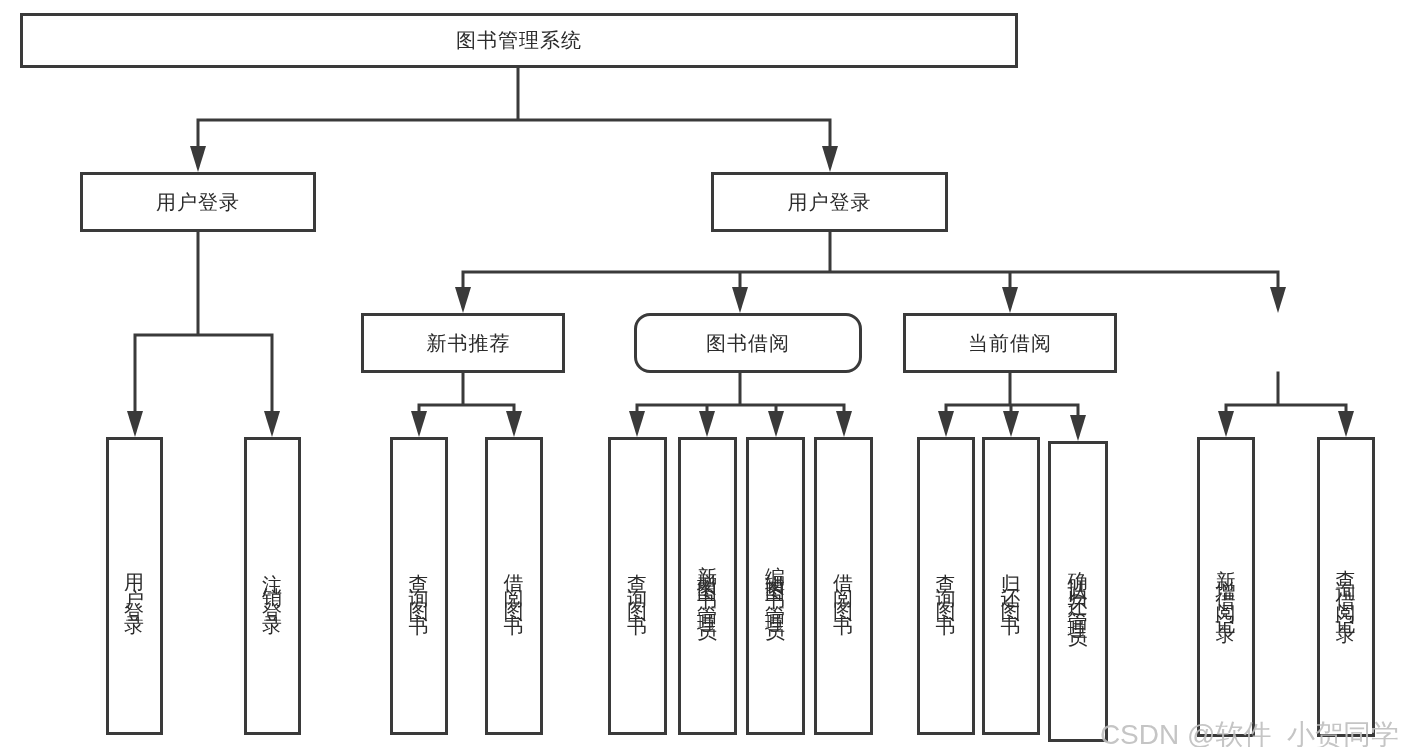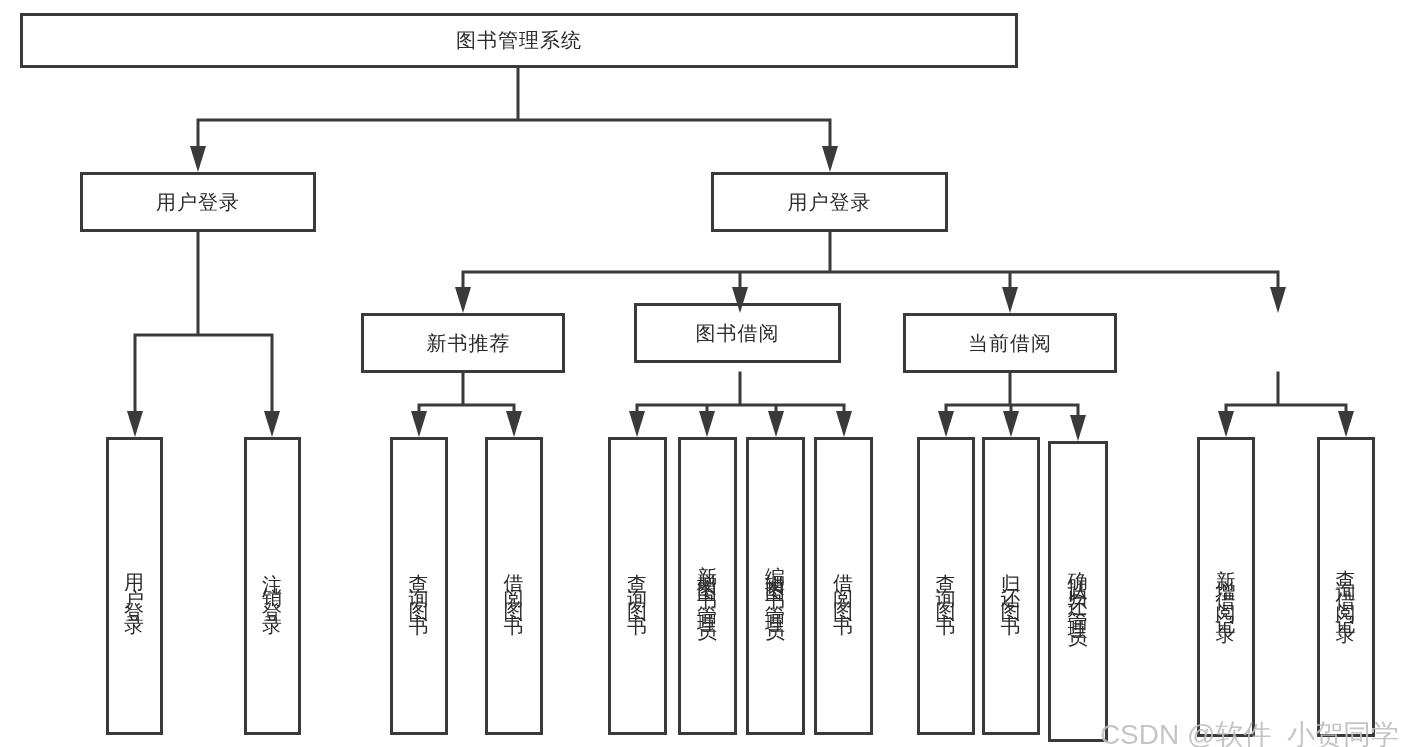--- a/index.html
+++ b/index.html
@@ -111,21 +111,21 @@
   <div class="box" style="left:80px; top:172px; width:236px; height:60px;">
     <span class="hlabel">用户登录</span>
   </div>
   <div class="box" style="left:711px; top:172px; width:237px; height:60px;">
     <span class="hlabel">用户登录</span>
   </div>
 
   <div class="box" style="left:361px; top:313px; width:204px; height:60px;padding-left:11px;">
     <span class="hlabel">新书推荐</span>
   </div>
-  <div class="box" style="left:634px; top:303px; width:207px; height:60px;">
+  <div class="box" style="left:634px; top:313px; width:228px; height:60px;border-radius:16px;">
     <span class="hlabel">图书借阅</span>
   </div>
   <div class="box" style="left:903px; top:313px; width:214px; height:60px;">
     <span class="hlabel">当前借阅</span>
   </div>
 
   <div class="box" style="left:106px; top:437px; width:57px; height:298px;">
     <span class="vlabel ls4">用户登录</span>
   </div>
   <div class="box" style="left:244px; top:437px; width:57px; height:298px;">

